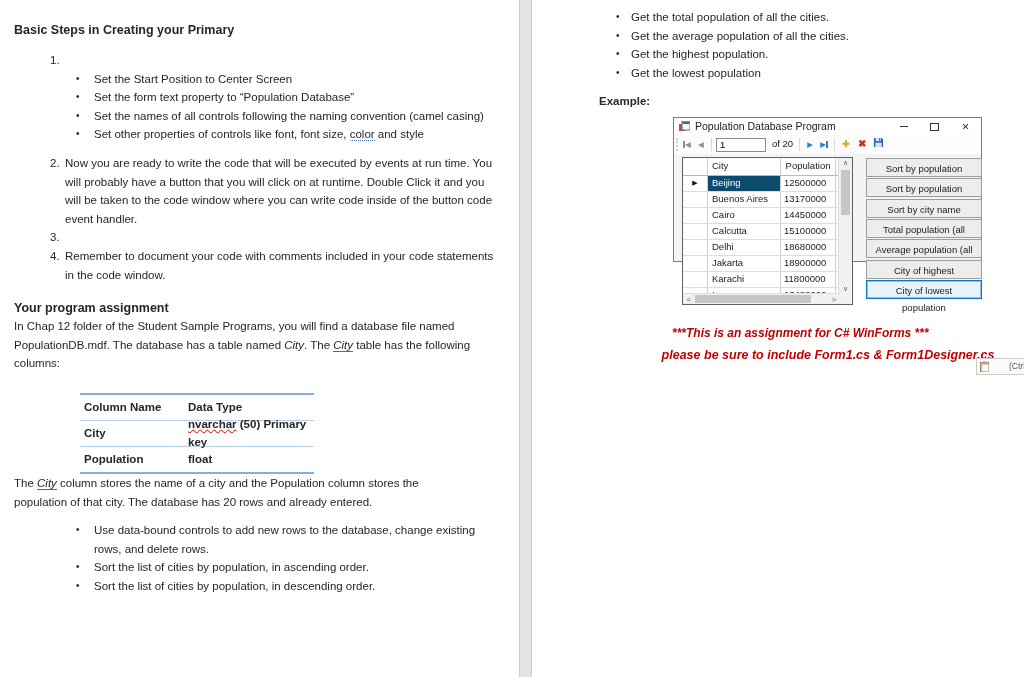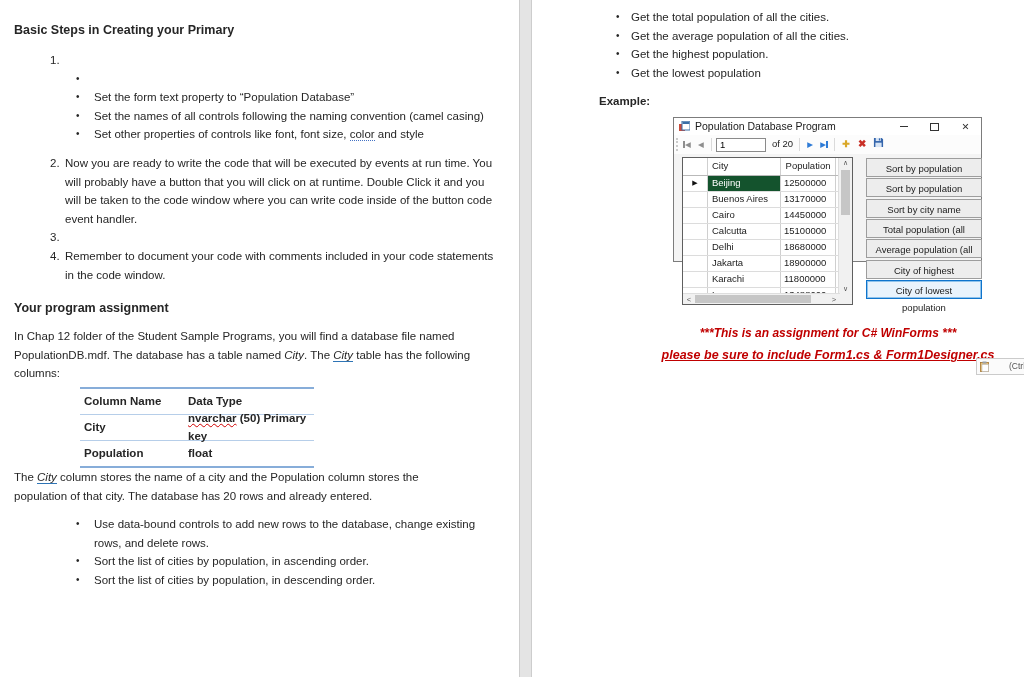--- a/index.html
+++ b/index.html
@@ -19,24 +19,24 @@
   .stx{width:433px;}
   .b-row{display:flex;}
   .b-row .dot{margin-left:62px;width:18px;flex:none;font-size:10px;}
   .b-row .btx{width:410px;}
   .b2-row{display:flex;}
   .b2-row .dot{margin-left:84px;width:15px;flex:none;font-size:10px;}
   .ital{font-style:italic;}
   .u-blue{font-style:italic;border-bottom:1px solid #2e74b5;}
   .u-dot{border-bottom:1px dotted #4472c4;}
   .wavy{text-decoration:underline wavy #d00000;text-decoration-thickness:1px;}
-  .para{margin-top:10px;width:458px;}
+  .para{width:458px;}
   .para2{width:455px;}
 
-  .dbtable{margin:4px 0 0 66px;width:234px;border-top:2px solid #87add9;border-bottom:2px solid #87add9;
+  .dbtable{margin:20px 0 0 66px;width:234px;border-top:2px solid #87add9;border-bottom:2px solid #87add9;
            font-weight:bold;box-sizing:border-box;}
   .dbrow{display:flex;height:25px;align-items:center;}
   .dbrow.rule{border-bottom:1px solid #b6cee9;}
   .dbc1{width:104px;padding-left:4px;flex:none;}
   .dbc2{flex:1;}
 
   .blist{margin-top:10px;}
   .example{font-weight:bold;margin:10px 0 0 67px;}
 
   
@@ -68,58 +68,59 @@
   .ghead{display:flex;height:17px;border-bottom:1px solid #b9b9b9;align-items:center;background:#fff;}
   .grow{display:flex;height:15px;border-bottom:1px solid #dcdcdc;align-items:center;}
   .c-rh{width:25px;height:100%;border-right:1px solid #cfcfcf;flex:none;box-sizing:border-box;
         display:flex;align-items:center;justify-content:center;}
   .c-city{width:73px;height:100%;border-right:1px solid #cfcfcf;flex:none;box-sizing:border-box;
           padding-left:4px;display:flex;align-items:center;}
   .c-pop{width:55px;height:100%;border-right:1px solid #cfcfcf;flex:none;box-sizing:border-box;
          padding-left:3px;display:flex;align-items:center;}
   .hd{justify-content:flex-start;}
   .hd-pop{justify-content:center;padding-left:0;}
-  .sel{background:#14532d;color:#fff;}
+  .sel{background:#0c4a6e;color:#fff;}
   .rowptr{font-size:7px;color:#111;}
   .vsb{position:absolute;right:0;top:0;bottom:10px;width:13px;background:#f1f1f1;border-left:1px solid #dedede;
        display:flex;flex-direction:column;align-items:center;font-size:7px;color:#555;}
   .vthumb{width:9px;height:45px;background:#c6c6c6;margin-top:2px;}
   .varr{height:10px;line-height:10px;}
   .vsb .sp{flex:1;}
   .hsb{position:absolute;left:0;right:12px;bottom:0;height:10px;background:#f1f1f1;border-top:1px solid #dedede;
        display:flex;align-items:center;font-size:7.5px;color:#555;}
   .harr{width:12px;text-align:center;line-height:9px;}
   .hthumb{height:8px;width:116px;background:#c6c6c6;}
   .hsp{flex:1;}
   .corner{position:absolute;right:0;bottom:0;width:12px;height:10px;background:#f1f1f1;}
 
   .wbtn{position:absolute;left:192px;width:116px;height:19px;background:#ededed;border:1px solid #9d9d9d;
         font-size:9.5px;text-align:center;line-height:17px;box-sizing:border-box;color:#1a1a1a;
         font-family:"Liberation Sans",sans-serif;}
   .wbtn.focus{background:#e9f3fc;border:1px solid #0f74cc;box-shadow:inset 0 0 0 1px #8fc3ec;}
 
-  .note1{position:absolute;left:140px;top:326px;width:312px;text-align:center;color:#c00000;
+  .note1{position:absolute;left:140px;top:326px;width:312px;color:#c00000;
          font-weight:bold;font-style:italic;font-size:12px;line-height:15px;}
   .note2{position:absolute;left:105px;top:347px;width:382px;text-align:center;color:#c00000;
-         font-weight:bold;font-style:italic;font-size:12.5px;text-decoration:underline;line-height:16px;}
+         font-weight:bold;font-style:italic;font-size:12.5px;line-height:16px;}
   .paste{position:absolute;left:444px;top:358px;height:17px;display:flex;align-items:center;gap:20px;
          border:1px solid #cbcbcb;background:#fbfbfb;padding:0 3px;font-size:8.5px;color:#555;box-sizing:border-box;}
   .caret{font-size:7px;color:#555;}
 </style>
 </head>
 <body>
 
 <div class="lp">
   <div class="h2">Basic Steps in Creating your Primary</div>
 
   <div class="step first">
     <span class="num">1.</span>
   </div>
   <div class="b-row">
     <span class="dot">•</span>
+    <span class="btx">Set the Start Position to Center Screen</span>
   </div>
   <div class="b-row">
     <span class="dot">•</span>
     <span class="btx">Set the form text property to “Population Database”</span>
   </div>
   <div class="b-row">
     <span class="dot">•</span>
     <span class="btx">Set the names of all controls following the naming convention (camel casing)</span>
   </div>
   <div class="b-row">

